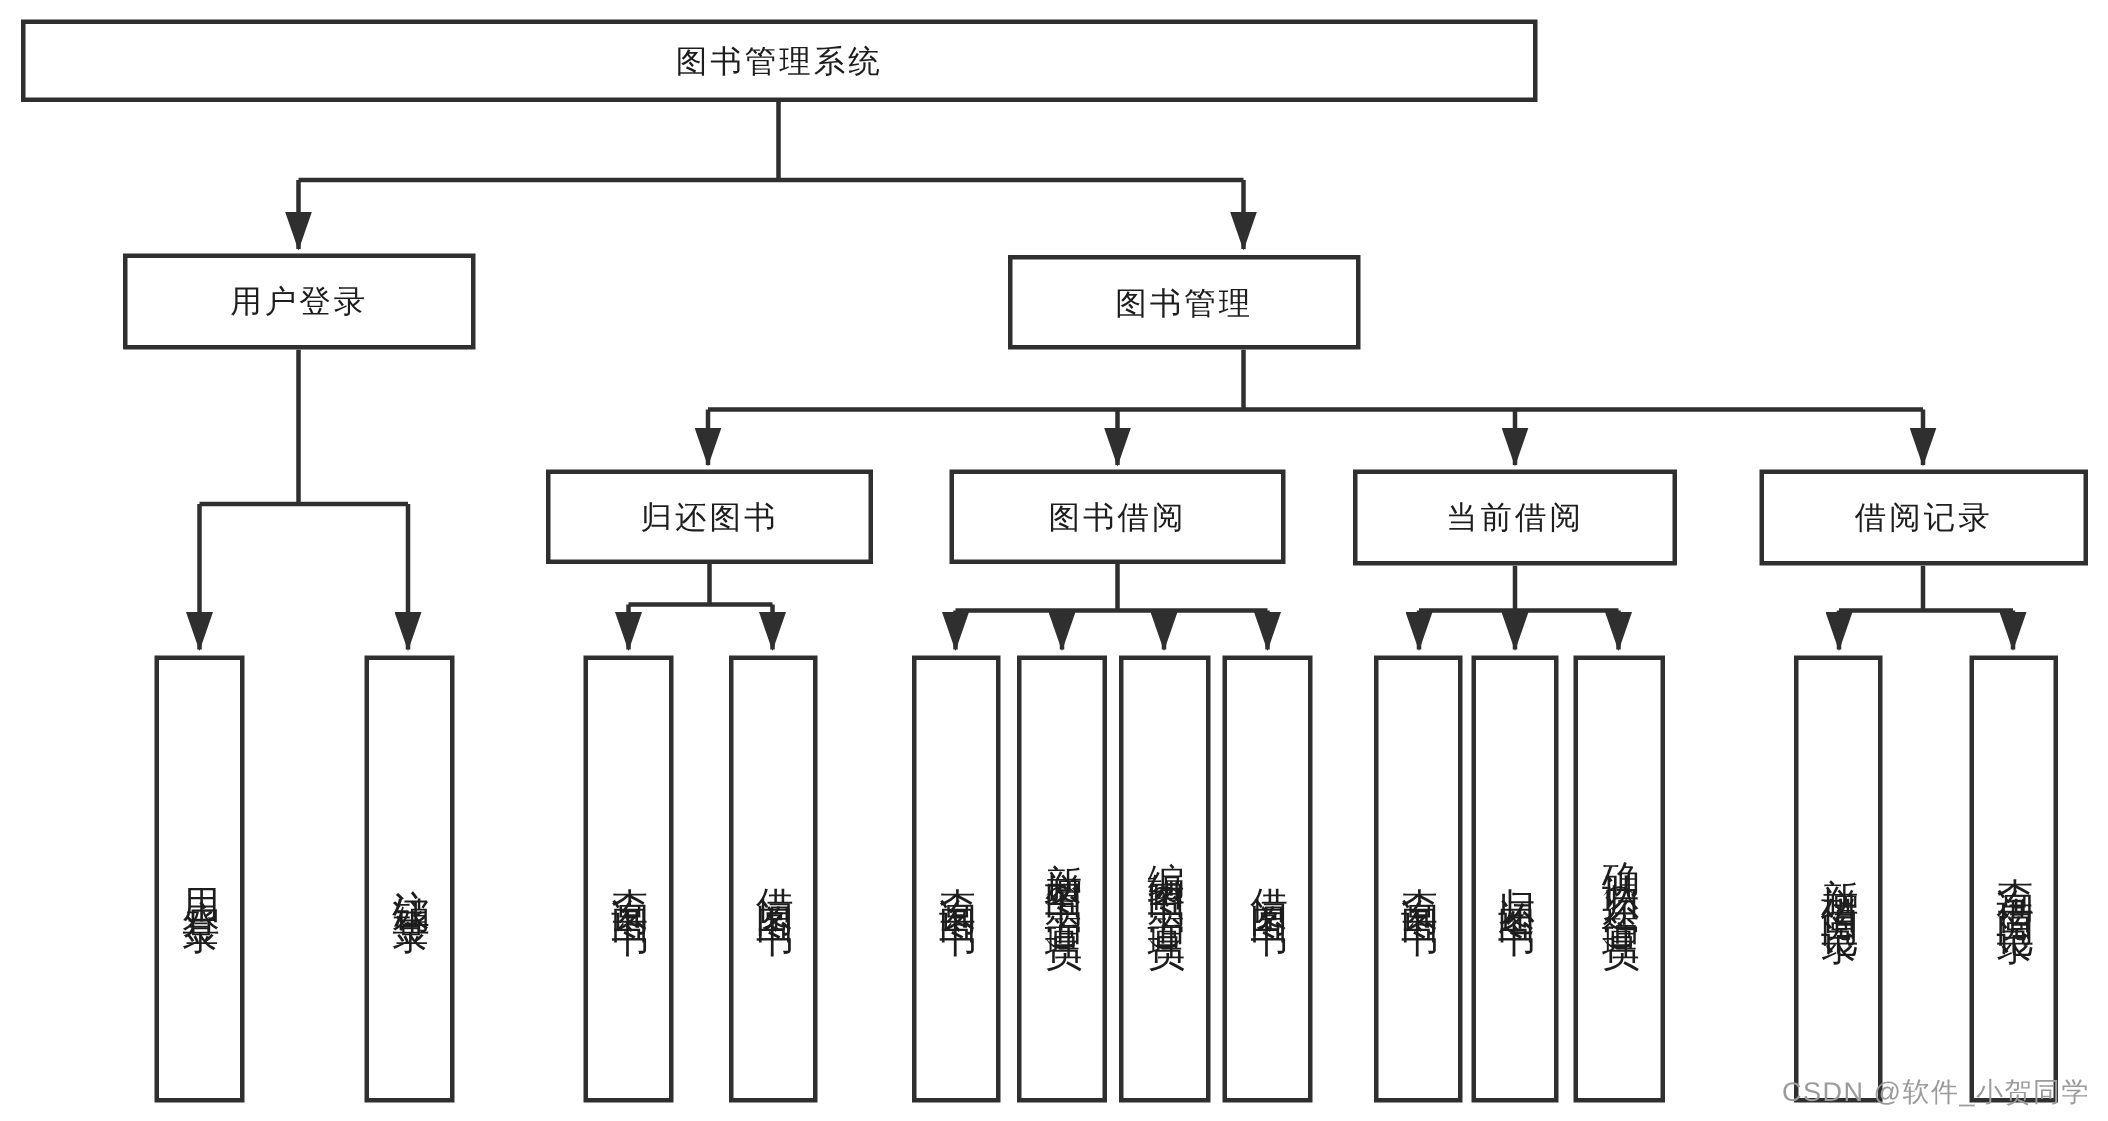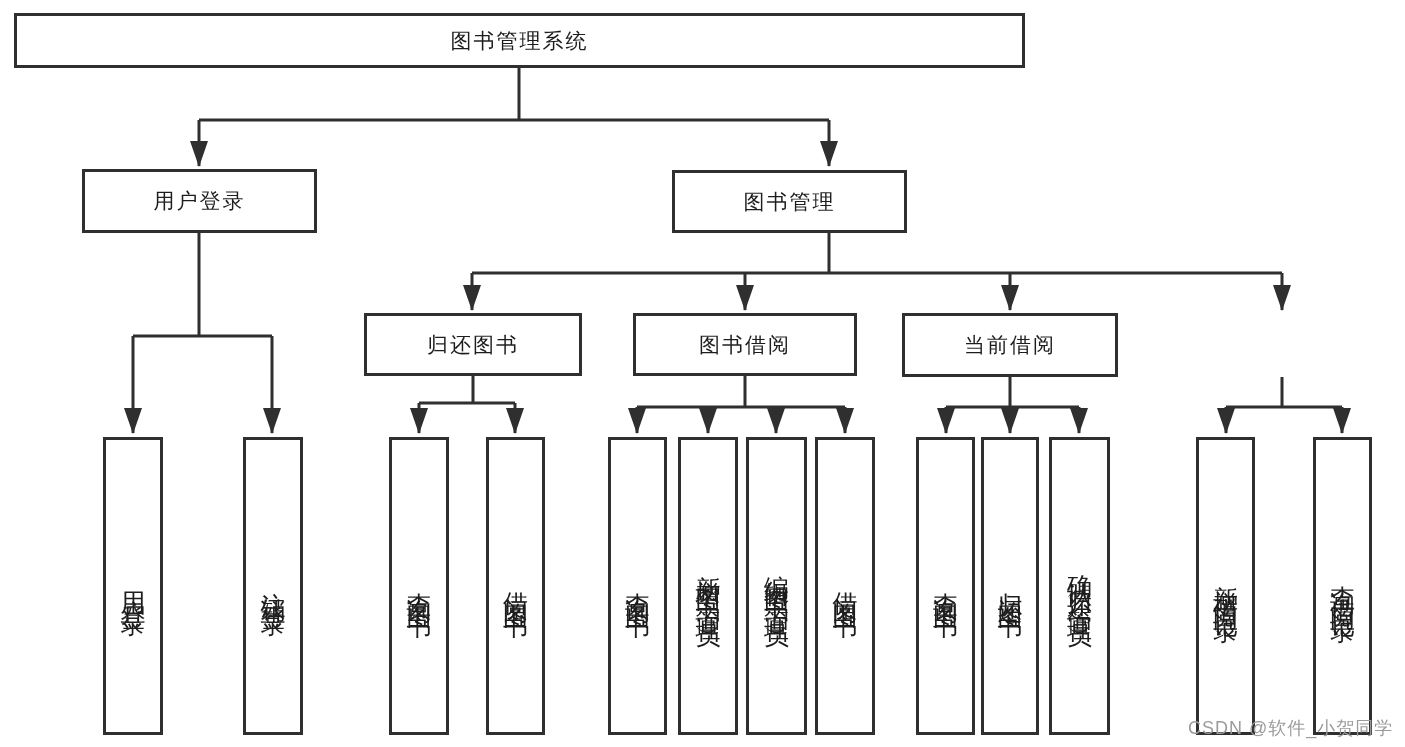--- a/index.html
+++ b/index.html
@@ -130,20 +130,23 @@
 
   <div class="node hbox" style="left:364px;top:313px;width:218px;height:63px">
     <span>归还图书</span>
   </div>
   <div class="node hbox" style="left:902px;top:313px;width:216px;height:64px">
     <span>当前借阅</span>
   </div>
   <div class="node hbox" style="left:633px;top:313px;width:224px;height:63px">
     <span>图书借阅</span>
   </div>
+  <div class="node hbox" style="left:1173px;top:313px;width:219px;height:64px">
+    <span>借阅记录</span>
+  </div>
 
   <div class="node vbox" style="left:103px;top:437px;width:60px;height:298px">
     <span>用户登录</span>
   </div>
   <div class="node vbox" style="left:243px;top:437px;width:60px;height:298px">
     <span>注销登录</span>
   </div>
 
   <div class="node vbox" style="left:389px;top:437px;width:60px;height:298px">
     <span>查询图书</span>

